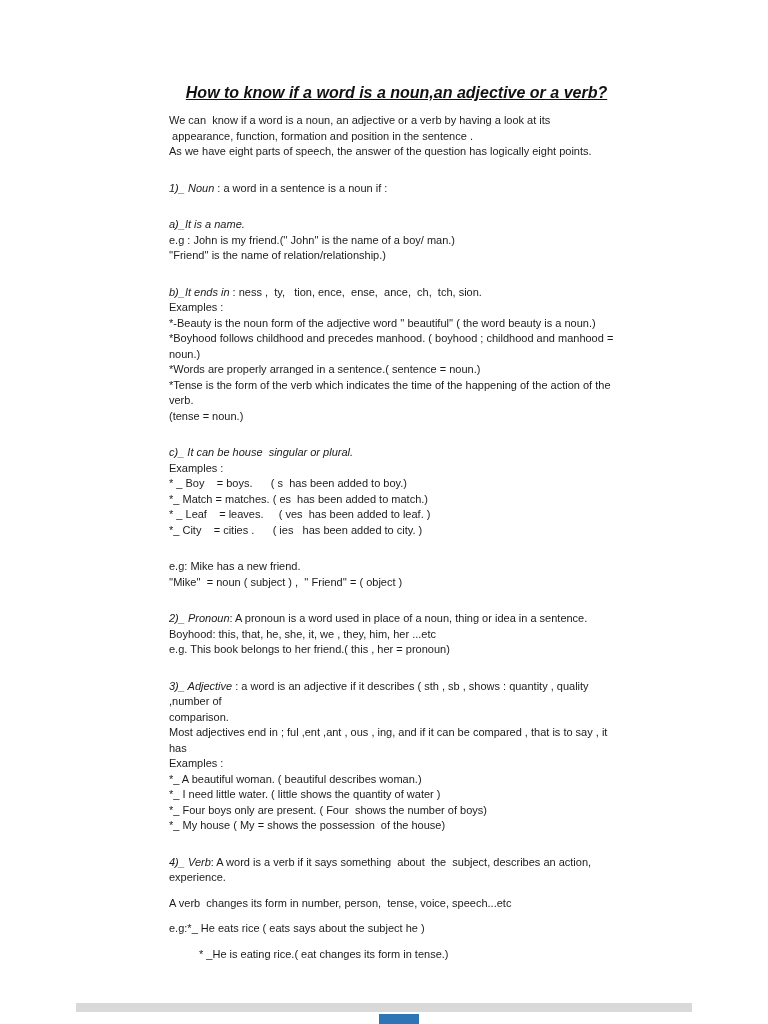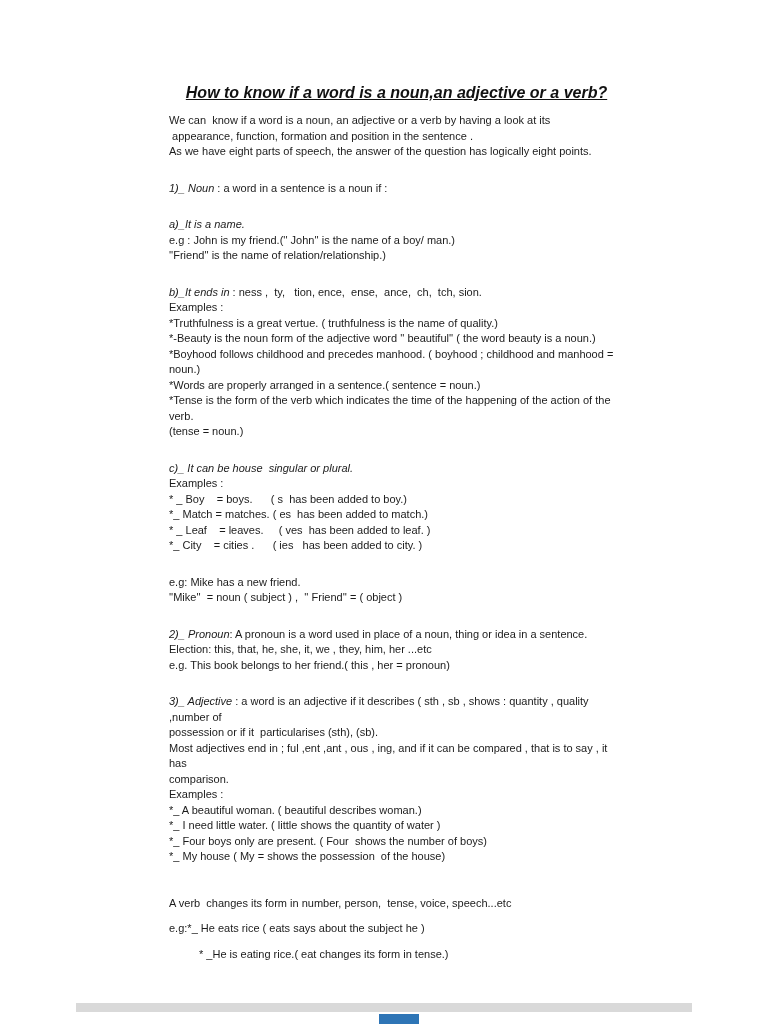--- a/index.html
+++ b/index.html
@@ -63,51 +63,50 @@
         <div class="line"><span>As we have </span><span class="b">eight parts of speech</span><span>, the answer of the question has logically </span><span class="b">eight points.</span></div>
         <div class="gap" style="height: 21px;"></div>
         <div class="line"><span class="b i">1)_ Noun</span><span> : a word in a sentence is a noun if :</span></div>
         <div class="gap" style="height: 21px;"></div>
         <div class="line"><span class="b i">a)_It is a name.</span></div>
         <div class="line"><span>e.g : </span><span class="b">John</span><span> is my friend.('' John'' is the name of a boy/ man.)</span></div>
         <div class="line"><span class="b">''Friend''</span><span> is the name of relation/relationship.)</span></div>
         <div class="gap" style="height: 21px;"></div>
         <div class="line"><span class="b i">b)_It ends in</span><span class="b"> : </span><span class="b">ness ,  ty,   tion, ence,  ense,  ance,  ch,  tch, sion.</span></div>
         <div class="line"><span class="b">Examples :</span></div>
-        <div class="line"><span class="b">*Truthfulness</span><span> is a great vertue. ( truthfulness is the name of quality.)</span></div>
         <div class="line"><span class="b">*-Beauty</span><span> is the noun form of the adjective word '' beautiful'' ( the word beauty is a noun.)</span></div>
         <div class="line"><span class="b">*Boyhood</span><span> follows </span><span class="b">childhood</span><span> and precedes </span><span class="b">manhood</span><span>. ( boyhood ; childhood and manhood = noun.)</span></div>
         <div class="line"><span>*Words are properly arranged in a </span><span class="b">sentence</span><span>.( sentence = noun.)</span></div>
         <div class="line"><span class="b">*Tense</span><span> is the form of the verb which indicates the time of the happening of the action of the verb.</span></div>
         <div class="line"><span>(tense = noun.)</span></div>
         <div class="gap" style="height: 21px;"></div>
         <div class="line"><span class="b i">c)_ It can be house  singular or plural.</span></div>
         <div class="line"><span class="b">Examples :</span></div>
         <div class="line"><span>* _ </span><span class="b">Boy</span><span>    = boys.      ( s  has been added to boy.)</span></div>
         <div class="line"><span>*_ </span><span class="b">Match</span><span> = matches. ( es  has been added to match.)</span></div>
         <div class="line"><span>* _ </span><span class="b">Leaf</span><span>    = leaves.     ( ves  has been added to leaf. )</span></div>
         <div class="line"><span>*_ </span><span class="b">City</span><span>    = cities .      ( ies   has been added to city. )</span></div>
         <div class="gap" style="height: 21px;"></div>
         <div class="line"><span>e.g: </span><span class="b">Mike</span><span> has a new </span><span class="b">friend</span><span>.</span></div>
         <div class="line"><span>''Mike''  = noun ( subject ) ,  '' Friend'' = ( object )</span></div>
         <div class="gap" style="height: 21px;"></div>
         <div class="line"><span class="b i">2)_ Pronoun</span><span>: A pronoun is a word used in place of a noun, thing or idea in a sentence.</span></div>
-        <div class="line"><span class="b">Election</span><span>: this, that, he, she, it, we , they, him, her ...etc</span></div>
+        <div class="line"><span class="b">Boyhood</span><span>: this, that, he, she, it, we , they, him, her ...etc</span></div>
         <div class="line"><span>e.g. </span><span class="b">This</span><span> book belongs to </span><span class="b">her</span><span> friend.( this , her = pronoun)</span></div>
         <div class="gap" style="height: 21px;"></div>
         <div class="line"><span class="b i">3)_ Adjective</span><span> : a word is an adjective if it describes ( sth , sb , shows : quantity , quality ,number of</span></div>
-        <div class="line"><span>possession or if it  particularises (sth), (sb).</span></div>
+        <div class="line"><span>comparison.</span></div>
         <div class="line"><span>Most adjectives end in ; ful ,ent ,ant , ous , ing, and if it can be compared , that is to say , it has</span></div>
-        <div class="line"><span>comparison.</span></div>
         <div class="line"><span class="b">Examples :</span></div>
         <div class="line"><span>*_ A </span><span class="b">beautiful</span><span> woman. ( beautiful describes woman.)</span></div>
         <div class="line"><span>*_ I need </span><span class="b">little</span><span> water. ( little shows the quantity of water )</span></div>
         <div class="line"><span>*_ </span><span class="b">Four</span><span> boys only are present. ( Four  shows the number of boys)</span></div>
         <div class="line"><span>*_ </span><span class="b">My</span><span> house ( My = shows the possession  of the house)</span></div>
         <div class="gap" style="height: 21px;"></div>
+        <div class="line"><span class="b i">4)_ Verb</span><span>: A word is a verb if it says something  about  the  subject, describes an action,  experience.</span></div>
         <div class="gap" style="height: 10px;"></div>
         <div class="line"><span>A verb  changes its form in number, person,  tense, voice, speech...etc</span></div>
         <div class="gap" style="height: 10px;"></div>
         <div class="line"><span>e.g:*_ He </span><span class="b">eats</span><span> rice ( </span><span class="b">eats</span><span> says about the subject </span><span class="b">he</span><span> )</span></div>
         <div class="gap" style="height: 10px;"></div>
         <div class="line" style="padding-left: 30px;"><span>* _He </span><span class="b">is eating</span><span> rice.( eat changes its form in tense.)</span></div>
       </div>
   </div>
 
   <div class="page-gap"></div>

